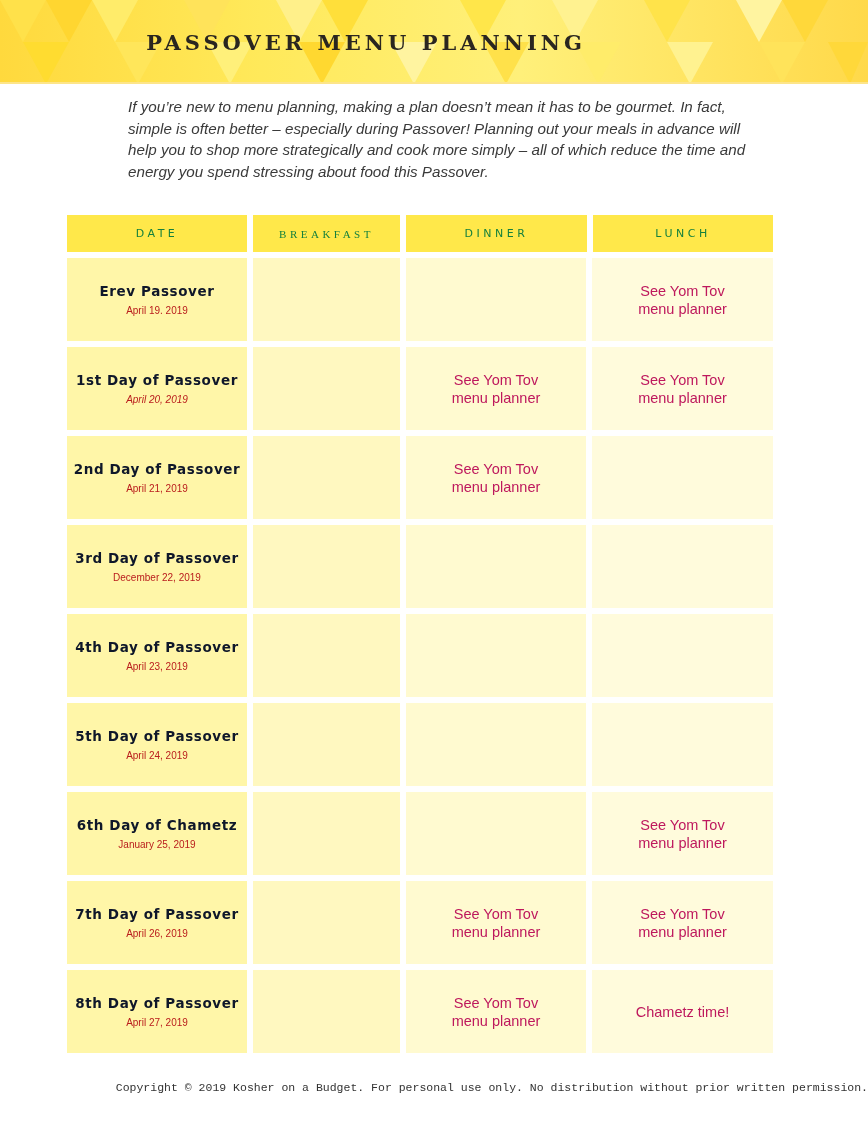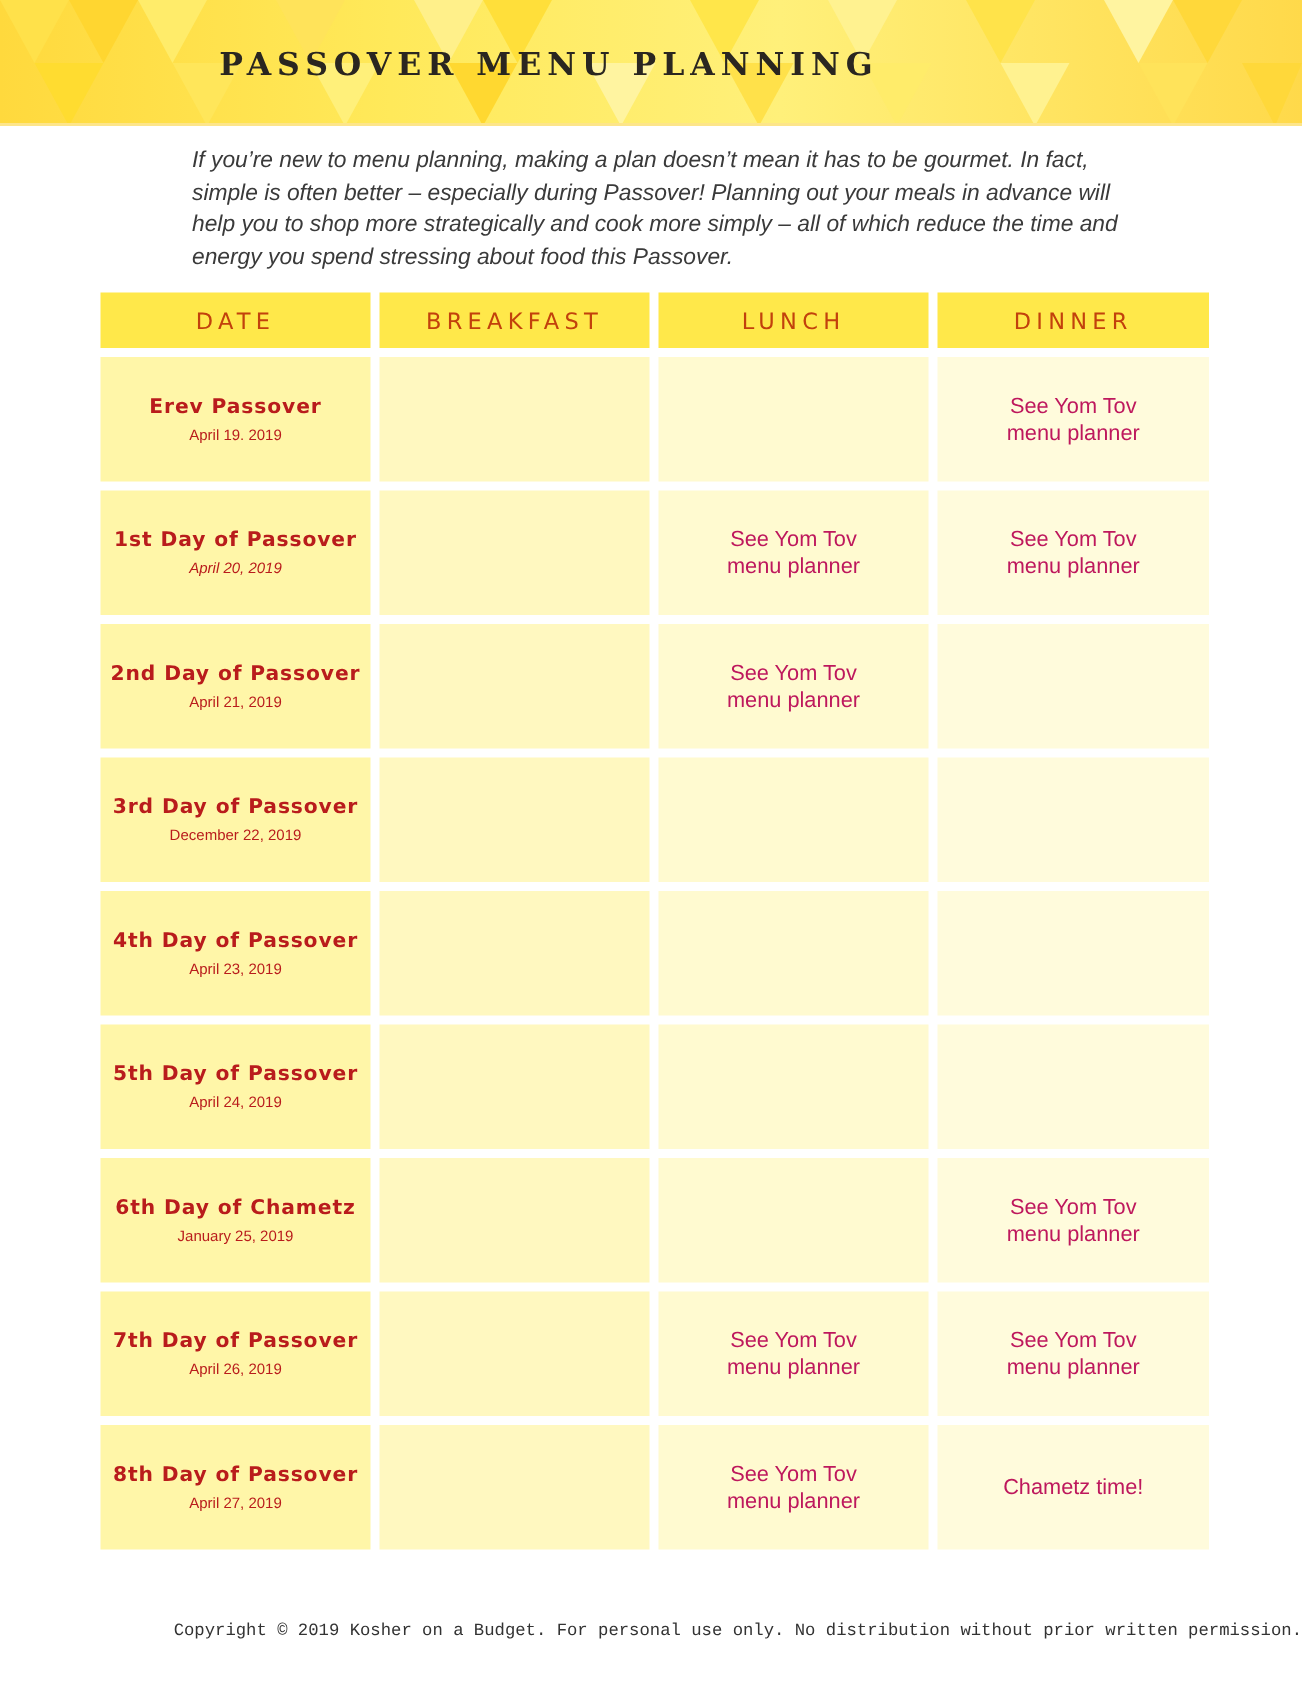--- a/index.html
+++ b/index.html
@@ -3,25 +3,25 @@
 <meta charset="utf-8">
 <style>
   * { box-sizing: border-box; margin: 0; padding: 0; }
   body { width: 868px; height: 1122px; background: #ffffff; font-family: "DejaVu Sans", sans-serif; position: relative; overflow: hidden; }
   .banner { position: absolute; left: 0; top: 0; width: 868px; height: 84px; background: linear-gradient(90deg,#ffd93d,#ffe95a 30%,#fff07a 60%,#ffd94a); overflow: hidden; border-bottom: 2px solid #fde58a; }
   .banner svg { position: absolute; left: 0; top: 0; }
   .title { position: absolute; left: 0; top: 30px; width: 732px; text-align: center; font-family: "DejaVu Serif", serif; font-weight: bold; font-size: 21px; letter-spacing: 4px; color: #2a2620; }
   .intro { position: absolute; left: 128px; top: 96px; width: 620px; font-family: "Liberation Sans", sans-serif; font-style: italic; font-size: 15.2px; line-height: 21.5px; color: #3a3a3a; }
   .table { position: absolute; left: 67px; top: 195px; }
   .row { display: flex; gap: 6px; margin-bottom: 6px; }
-  .hcell { height: 37px; background: #ffe84a; display: flex; align-items: center; justify-content: center; font-family: "DejaVu Sans", sans-serif; font-size: 15px; letter-spacing: 3.5px; color: #c2410c; }
+  .hcell { height: 37px; background: #ffe84a; display: flex; align-items: center; justify-content: center; font-family: "DejaVu Sans", sans-serif; font-size: 11px; letter-spacing: 3.5px; color: #15803d; margin-top: 20px; }
   .cell { height: 83px; display: flex; flex-direction: column; align-items: center; justify-content: center; text-align: center; font-family: "Liberation Sans", sans-serif; color: #333; }
-  .w0 { width: 180px; } .w1 { width: 180px; } .w2 { width: 180px; } .w3 { width: 181px; }
+  .w0 { width: 180px; } .w1 { width: 147px; font-family: Liberation Serif, serif; } .w2 { width: 180px; } .w3 { width: 181px; }
   .c0 { background: #fff6a8; } .c1 { background: #fff8c0; } .c2 { background: #fffad0; } .c3 { background: #fffbdc; }
-  .date-title { font-family: "DejaVu Sans", sans-serif; font-weight: bold; font-size: 13.5px; letter-spacing: 0.6px; margin-bottom: 6px; color: #b91c1c; }
+  .date-title { font-family: "DejaVu Sans", sans-serif; font-weight: bold; font-size: 13.5px; letter-spacing: 0.6px; margin-bottom: 6px; color: #0f172a; }
   .date-sub { font-size: 10px; color: #b91c1c; }
   .italic { font-style: italic; }
   .meal { font-size: 14.5px; line-height: 18px; color: #be185d; }
   .footer { position: absolute; left: 0; top: 1081px; width: 868px; text-align: right; font-family: Liberation Mono, monospace; font-size: 11.5px; color: #333; }
 </style>
 </head>
 <body>
 
 <div class="banner">
   <svg width="868" height="84">
@@ -49,22 +49,22 @@
   </svg>
   <div class="title">PASSOVER MENU PLANNING</div>
 </div>
 
 <p class="intro">If you’re new to menu planning, making a plan doesn’t mean it has to be gourmet. In fact, simple is often better – especially during Passover! Planning out your meals in advance will help you to shop more strategically and cook more simply – all of which reduce the time and energy you spend stressing about food this Passover.</p>
 
 <div class="table">
   <div class="row">
     <div class="hcell w0">DATE</div>
     <div class="hcell w1">BREAKFAST</div>
+    <div class="hcell w3">DINNER</div>
     <div class="hcell w2">LUNCH</div>
-    <div class="hcell w3">DINNER</div>
   </div>
   <div id="rows">
       <div class="row">
         <div class="cell w0 c0">
        <div class="date-title">Erev Passover</div>
        <div class="date-sub">April 19. 2019</div>
      </div>
      <div class="cell w1 c1">
           <div class="meal"></div>
         </div>

